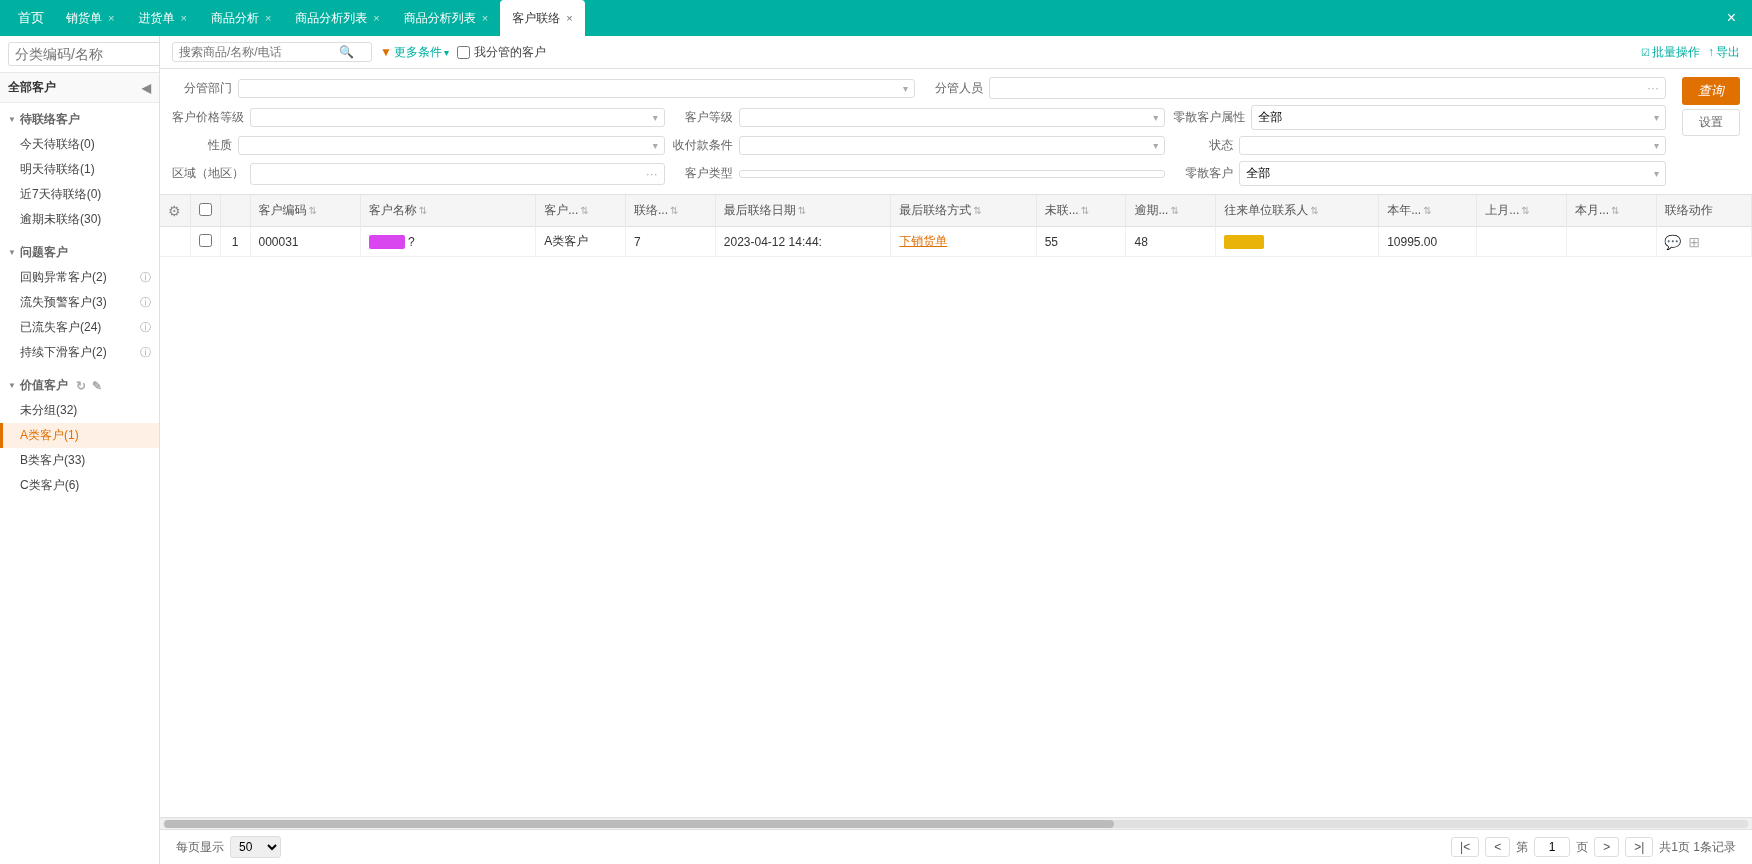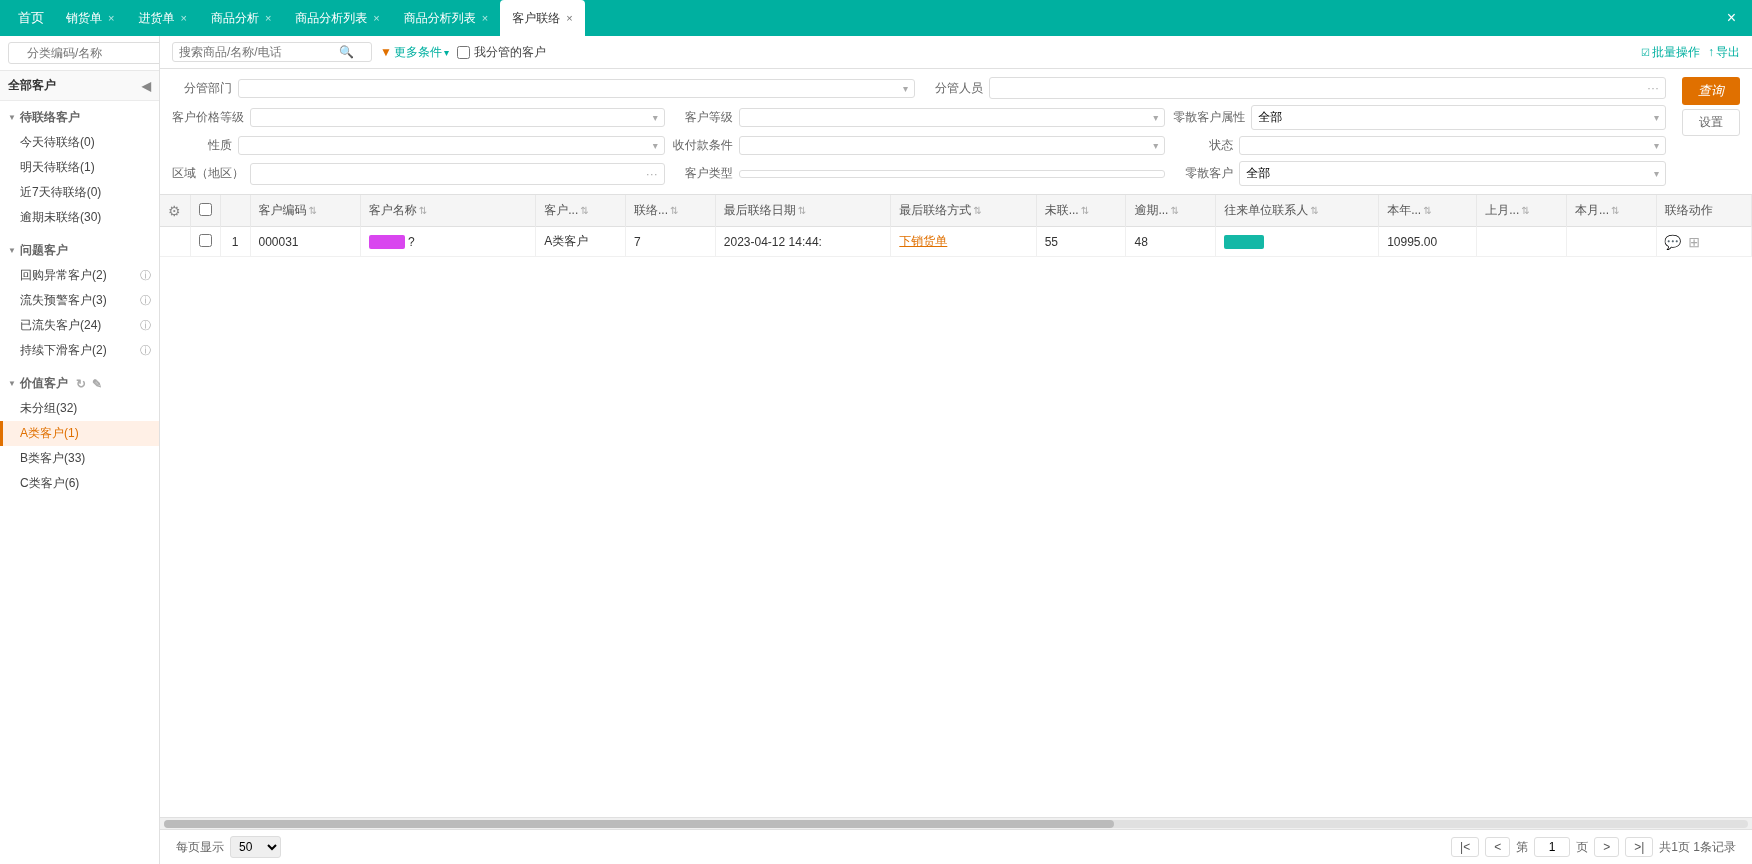--- a/index.html
+++ b/index.html
@@ -64,22 +64,22 @@
     .sidebar-search {
       padding: 6px 8px;
       border-bottom: 1px solid #e8e8e8;
       display: flex;
       align-items: center;
     }
     .sidebar-search input {
       flex: 1;
       border: 1px solid #ddd;
       border-radius: 3px;
-      padding: 3px 18px;
-      font-size: 12px;
+      padding: 3px 6px;
+      font-size: 14px;
       outline: none;
     }
     .sidebar-section-header {
       padding: 6px 8px;
       display: flex;
       align-items: center;
       justify-content: space-between;
       font-weight: bold;
       color: #333;
       background: #f9f9f9;
@@ -755,21 +755,21 @@
             <td>
               <span class="td-link">下销货单</span>
             </td>
             <td>
               <span>55</span>
             </td>
             <td>
               <span>48</span>
             </td>
             <td>
-              <span style="background:#14b8a6;color:transparent;padding:0 8px;border-radius:2px;display:inline-block;min-width:40px;">RE .</span>
+              <span style="background:#eab308;color:transparent;padding:0 8px;border-radius:2px;display:inline-block;min-width:40px;">RE .</span>
             </td>
             <td>
               <span>10995.00</span>
             </td>
             <td>
               <span></span>
             </td>
             <td>
               <span></span>
             </td>

